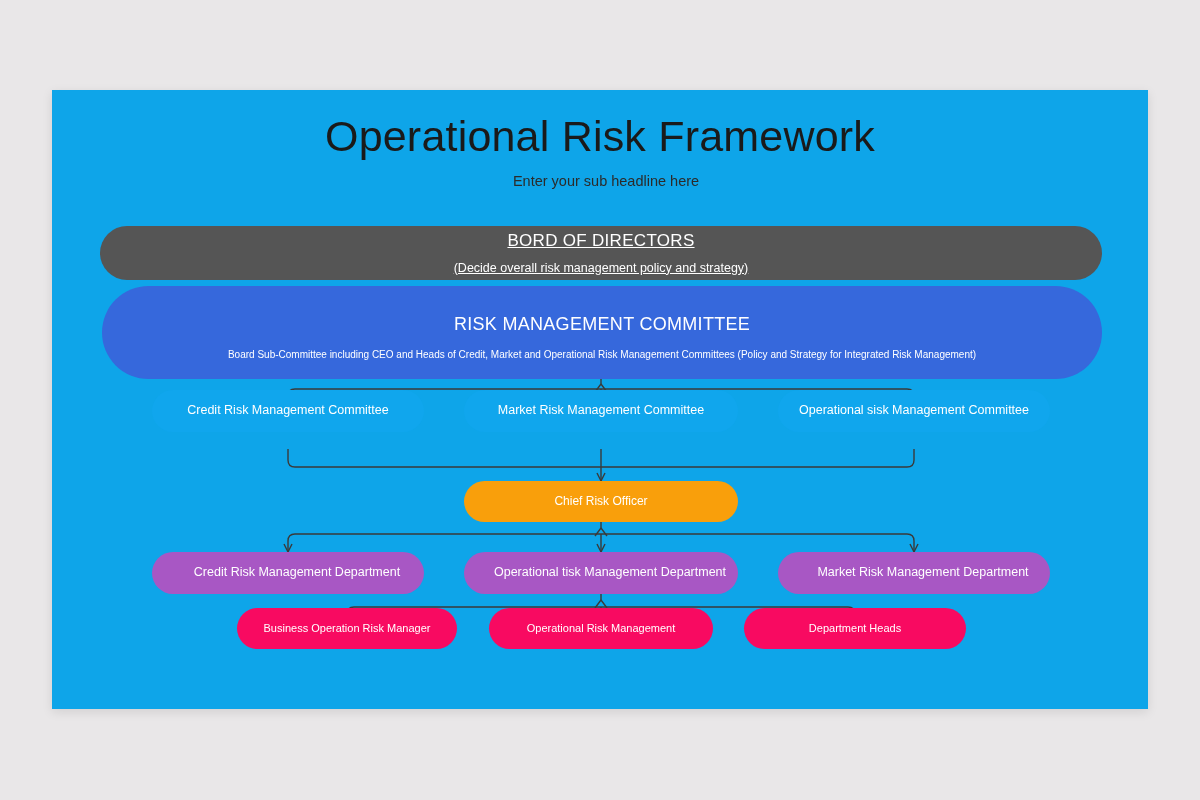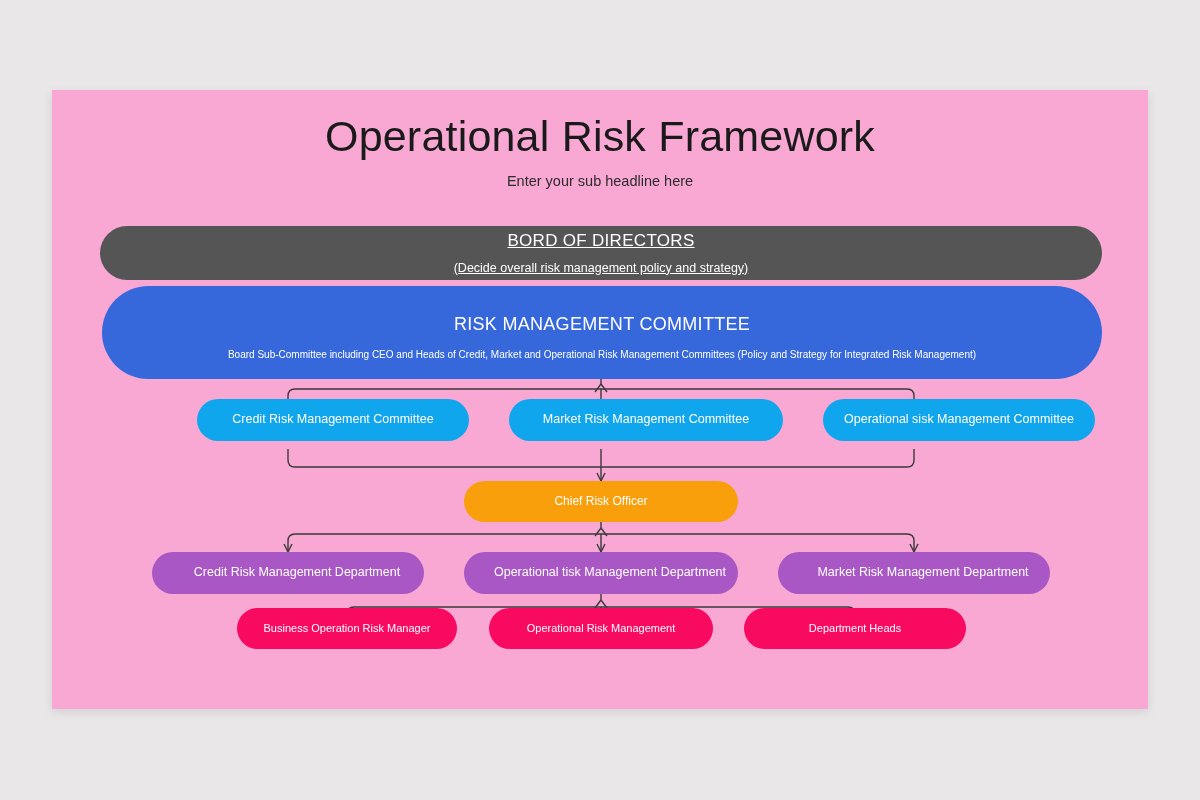--- a/index.html
+++ b/index.html
@@ -13,21 +13,21 @@
     font-family: "Liberation Sans", sans-serif;
     overflow: hidden;
   }
 
   #slide {
     position: absolute;
     left: 52px;
     top: 90px;
     width: 1096px;
     height: 619px;
-    background: #f9a8d4;
+    background: #0ea5e9;
     box-shadow: 0 3px 10px rgba(0,0,0,0.10);
   }
 
   
   #title {
     position: absolute;
     left: 0;
     top: 23px;
     width: 100%;
     text-align: center;
@@ -38,20 +38,21 @@
     line-height: 1.1;
   }
   #subtitle {
     position: absolute;
     left: 0;
     top: 83px;
     width: 100%;
     text-align: center;
     font-size: 14.5px;
     color: #2b2b2b;
+    padding-left: 6px;
   }
 
   
   .node {
     position: absolute;
     box-sizing: border-box;
     display: flex;
     flex-direction: column;
     align-items: center;
     justify-content: center;
@@ -87,21 +88,21 @@
   #rmc .n-title { font-size: 18px; letter-spacing: 0.3px; margin-top: 9px; }
   #rmc .n-sub   { font-size: 10px; margin-top: 13px; white-space: nowrap; }
 
   
   .row3 { position: absolute; left: 0; width: 100%; height: 42px; }
   .row3 .node { top: 0; height: 42px; border-radius: 21px; font-size: 12px; }
   .row3 .node.c0 { left: 100px; width: 272px; }
   .row3 .node.c1 { left: 412px; width: 274px; text-align: center; }
   .row3 .node.c2 { left: 726px; width: 272px; }
 
-  #row-committees { top: 309px; margin-left: 45px; }
+  #row-committees { top: 300px; }
   #row-committees .node { background: #10a6ed; }
   #row-committees .n-title { font-size: 12.5px; }
 
   #row-departments { top: 462px; }
   #row-departments .node { background: #a857c4; }
   #row-departments .n-title { font-size: 12.5px; margin-left: 18px; }
 
   
   #cro {
     left: 412px;

